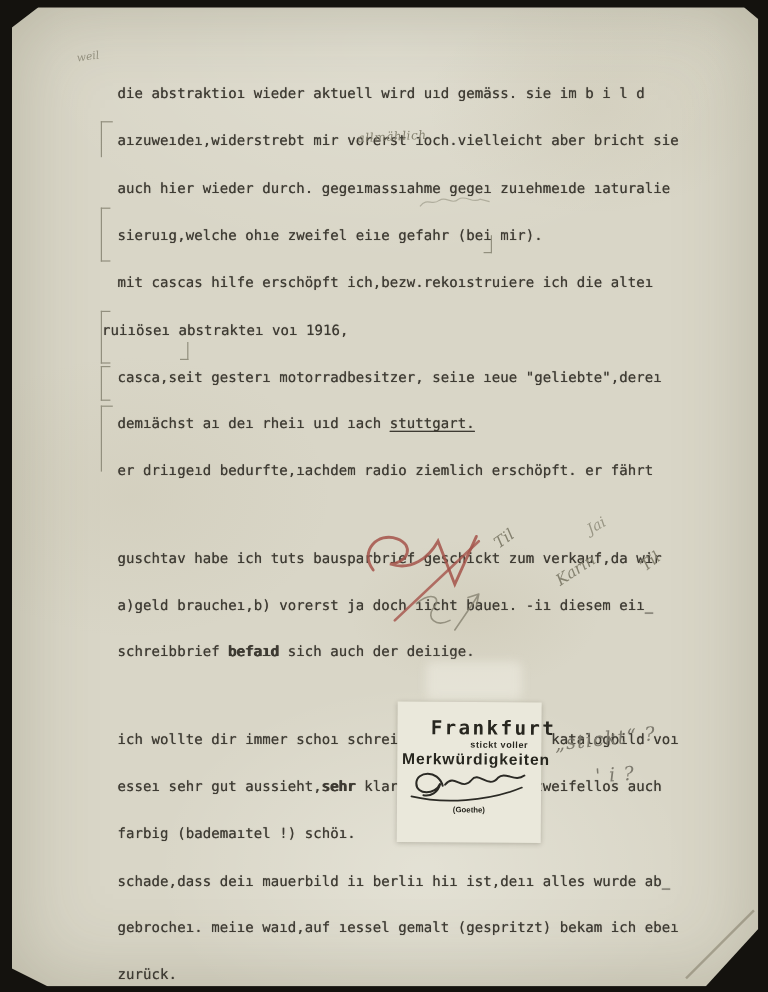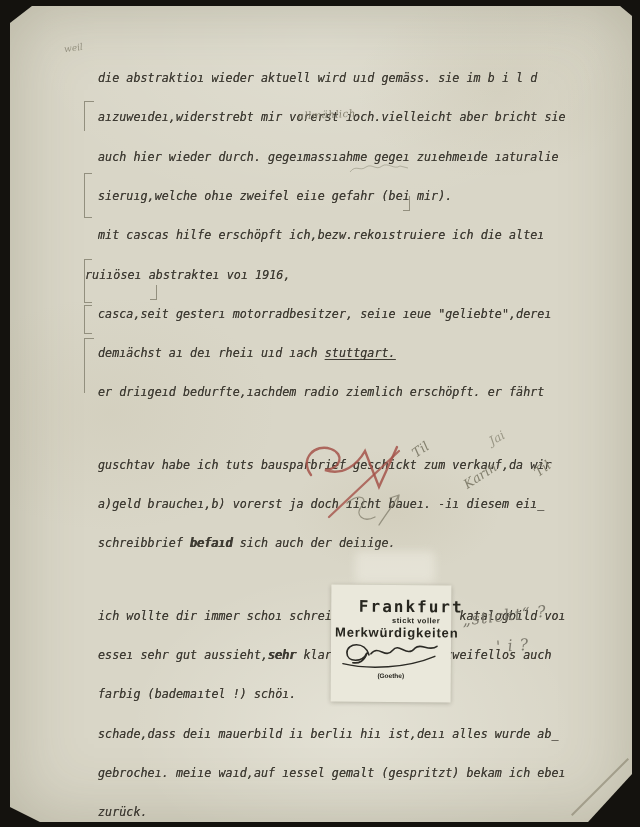--- a/index.html
+++ b/index.html
@@ -11,21 +11,21 @@
       radial-gradient(ellipse 200px 130px at 78% 10%, rgba(150,138,100,0.10), transparent 70%),
       radial-gradient(ellipse 240px 170px at 16% 50%, rgba(150,138,100,0.08), transparent 70%),
       radial-gradient(ellipse 320px 220px at 55% 88%, rgba(255,255,248,0.28), transparent 70%),
       radial-gradient(ellipse 150px 90px at 62% 62%, rgba(150,135,95,0.09), transparent 70%),
       radial-gradient(ellipse 400px 240px at 50% 4%, rgba(255,255,250,0.18), transparent 75%);
     box-shadow:inset 0 0 70px rgba(95,88,60,0.28);
     clip-path:polygon(22px 0, 610px 0, 622px 10px, 622px 768px, 578px 816px, 30px 816px, 0 801px, 0 17px);}
   .text-block{position:absolute;left:88px;top:40px;font-size:11.7px;line-height:13.1px;
     color:#3e3b33;letter-spacing:0.05px;white-space:pre;
     text-shadow:0 0 0.6px rgba(62,59,51,0.85);}
-  .line{height:13.1px;font-style:italic;}
+  .line{height:13.1px;}
   .gap{height:6.9px;}
   .outdent{margin-left:-13px;}
   .uline{text-decoration:underline;text-underline-offset:2px;}
   .struck{text-shadow:0.6px 0 currentColor,-0.6px 0 currentColor,0 0 0.6px rgba(62,59,51,0.9);}
   .hand{position:absolute;font-family:"DejaVu Serif", serif;font-style:italic;color:#84816f;}
   .bk{position:absolute;border:0 solid #928f7e;}
   .bk-open-top{border-left-width:1px;border-top-width:1px;width:9px;}
   .bk-open{border-left-width:1px;border-top-width:1px;border-bottom-width:1px;width:7px;}
   .bk-close{border-right-width:1px;border-bottom-width:1px;width:6px;}
   .stamp{position:absolute;left:321px;top:579px;width:120px;height:117px;background:#eae8db;

